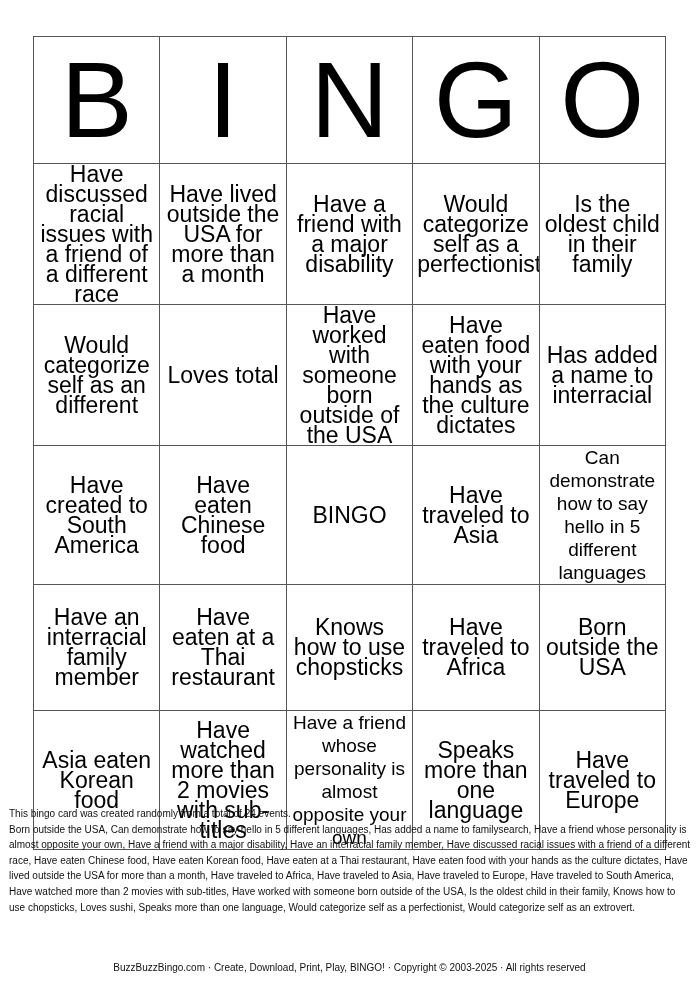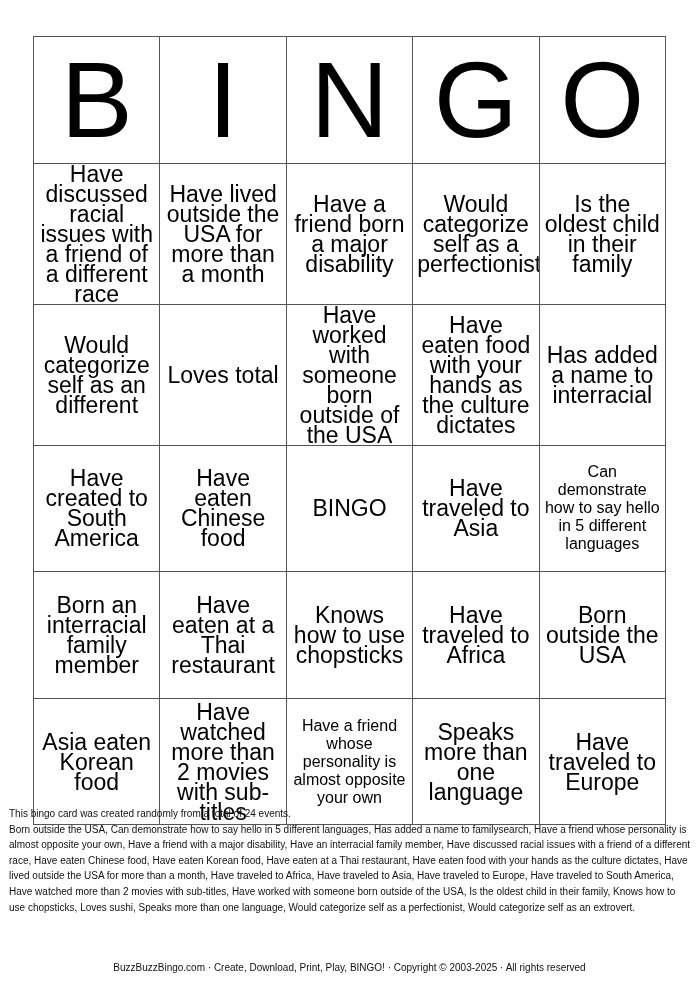--- a/index.html
+++ b/index.html
@@ -2,59 +2,59 @@
 <html><head>
 <meta charset="utf-8">
 <style>
   html, body { margin:0; padding:0; background:#ffffff; }
   body { width:699px; height:989px; position:relative; font-family:"Liberation Sans", sans-serif; color:#000; overflow:hidden; }
   #card { position:absolute; left:33px; top:36px; width:633px; height:760px; border-collapse:collapse; table-layout:fixed; }
   #card td { border:1px solid #555; text-align:center; vertical-align:middle; padding:0 4px; overflow:hidden; }
   #card tr { height:126.6px; }
   #card .hdr td { font-size:108px; line-height:1; padding:0; }
   #card .cell { font-size:23px; line-height:20px; }
-  #card .cell.small { font-size:16px; line-height:18px;margin-left:21px; }
+  #card .cell.small { font-size:19px; line-height:23px;margin-left:21px; }
   #notes { position:absolute; left:9px; top:806px; width:684px; font-size:10px; line-height:15.6px; color:#111; }
   #footer { position:absolute; left:0; top:962px; width:699px; text-align:center; font-size:10px; color:#111; }
 </style>
 </head>
 <body>
 
 <table id="card">
   <tbody>
       <tr class="hdr">
     <td>B</td>
     <td>I</td>
     <td>N</td>
     <td>G</td>
     <td>O</td>
   </tr>
   <tr>
     <td class="cell">Have discussed racial issues with a friend of a different race</td>
     <td class="cell">Have lived outside the USA for more than a month</td>
-    <td class="cell">Have a friend born a major disability</td>
+    <td class="cell">Have a friend with a major disability</td>
     <td class="cell">Would categorize self as a perfectionist</td>
     <td class="cell">Is the oldest child in their family</td>
   </tr>
   <tr>
     <td class="cell">Would categorize self as an different</td>
     <td class="cell">Loves total</td>
     <td class="cell">Have worked with someone born outside of the USA</td>
     <td class="cell">Have eaten food with your hands as the culture dictates</td>
     <td class="cell">Has added a name to interracial</td>
   </tr>
   <tr>
     <td class="cell">Have created to South America</td>
     <td class="cell">Have eaten Chinese food</td>
     <td class="cell">BINGO</td>
     <td class="cell">Have traveled to Asia</td>
     <td class="cell small">Can demonstrate how to say hello in 5 different languages</td>
   </tr>
   <tr>
-    <td class="cell">Born an interracial family member</td>
+    <td class="cell">Have an interracial family member</td>
     <td class="cell">Have eaten at a Thai restaurant</td>
     <td class="cell">Knows how to use chopsticks</td>
     <td class="cell">Have traveled to Africa</td>
     <td class="cell">Born outside the USA</td>
   </tr>
   <tr>
     <td class="cell">Asia eaten Korean food</td>
     <td class="cell">Have watched more than 2 movies with sub-titles</td>
     <td class="cell small">Have a friend whose personality is almost opposite your own</td>
     <td class="cell">Speaks more than one language</td>

